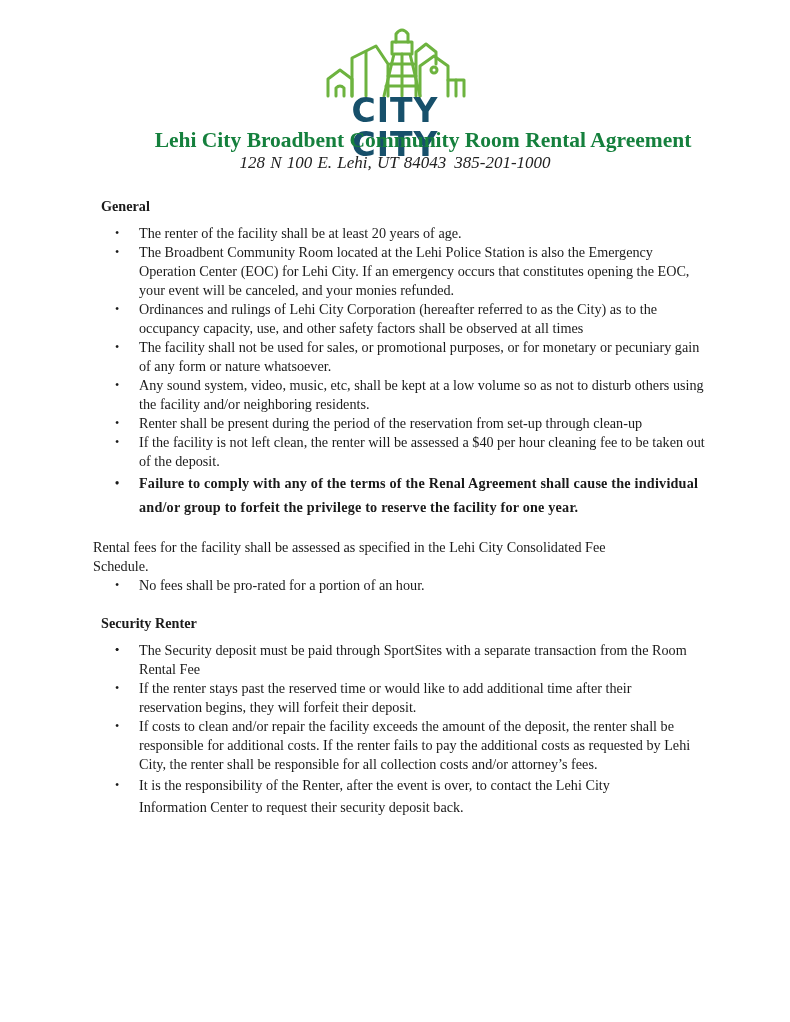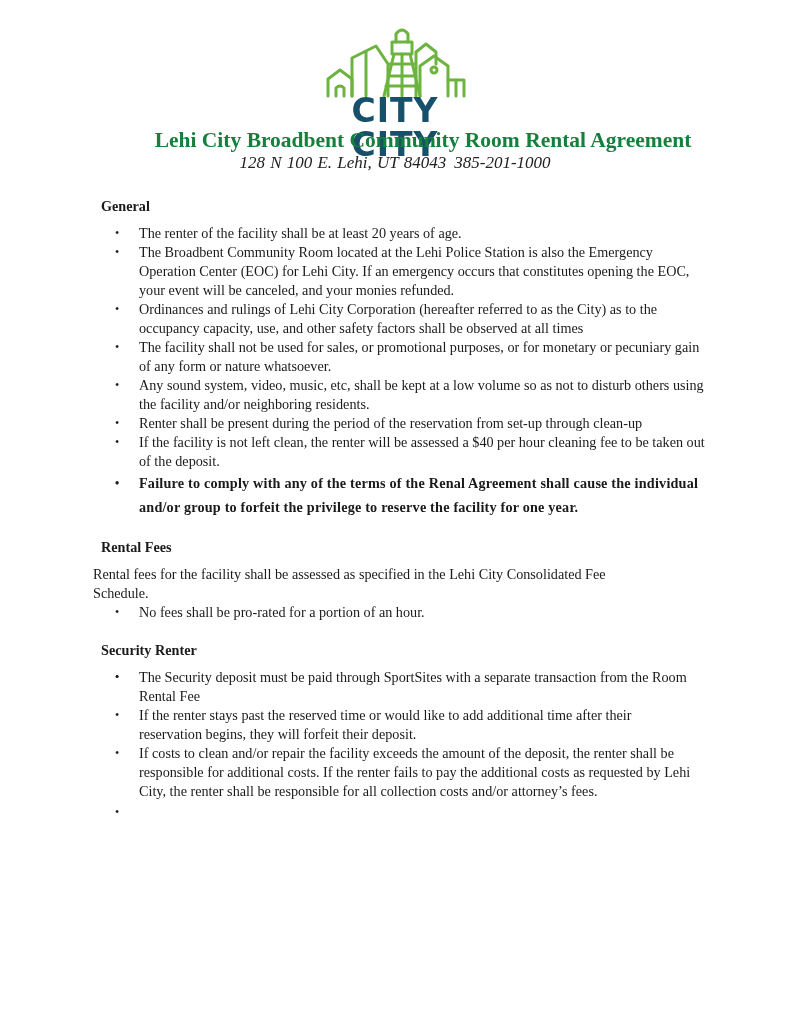--- a/index.html
+++ b/index.html
@@ -152,31 +152,30 @@
       <li><span class="bullet">•</span><span>Ordinances and rulings of Lehi City Corporation (hereafter referred to as the City) as to the occupancy capacity, use, and other safety factors shall be observed at all times</span></li>
       <li><span class="bullet">•</span><span>The facility shall not be used for sales, or promotional purposes, or for monetary or pecuniary gain of any form or nature whatsoever.</span></li>
       <li><span class="bullet">•</span><span>Any sound system, video, music, etc, shall be kept at a low volume so as not to disturb others using the facility and/or neighboring residents.</span></li>
       <li><span class="bullet">•</span><span>Renter shall be present during the period of the reservation from set-up through clean-up</span></li>
       <li><span class="bullet">•</span><span>If the facility is not left clean, the renter will be assessed a $40 per hour cleaning fee to be taken out of the deposit.</span></li>
       <li class="bold-item"><span class="bullet">•</span><span>Failure to comply with any of the terms of the Renal Agreement shall cause the individual and/or group to forfeit the privilege to reserve the facility for one year.</span></li>
     </ul>
   </div>
 
   <div class="section">
-    <p class="section-heading">Rental Fees</p>
     <p class="para" style="width:560px;">Rental fees for the facility shall be assessed as specified in the Lehi City Consolidated Fee Schedule.</p>
     <ul class="bullets">
       <li><span class="bullet">•</span><span>No fees shall be pro-rated for a portion of an hour.</span></li>
     </ul>
   </div>
 
   <div class="section">
     <p class="section-heading">Security Renter</p>
     <ul class="bullets">
       <li><span class="bullet">•</span></li>
       <li><span class="bullet">•</span><span>The Security deposit must be paid through SportSites with a separate transaction from the Room Rental Fee</span></li>
       <li style="padding-right:70px;"><span class="bullet">•</span><span>If the renter stays past the reserved time or would like to add additional time after their reservation begins, they will forfeit their deposit.</span></li>
       <li><span class="bullet">•</span><span>If costs to clean and/or repair the facility exceeds the amount of the deposit, the renter shall be responsible for additional costs. If the renter fails to pay the additional costs as requested by Lehi City, the renter shall be responsible for all collection costs and/or attorney’s fees.</span></li>
-      <li style="padding-right:90px; line-height:22px;"><span class="bullet">•</span></li>
+      <li style="padding-right:90px; line-height:22px;"><span class="bullet">•</span><span>It is the responsibility of the Renter, after the event is over, to contact the Lehi City Information Center to request their security deposit back.</span></li>
     </ul>
   </div>
 
 </div>
 
 </body></html>

